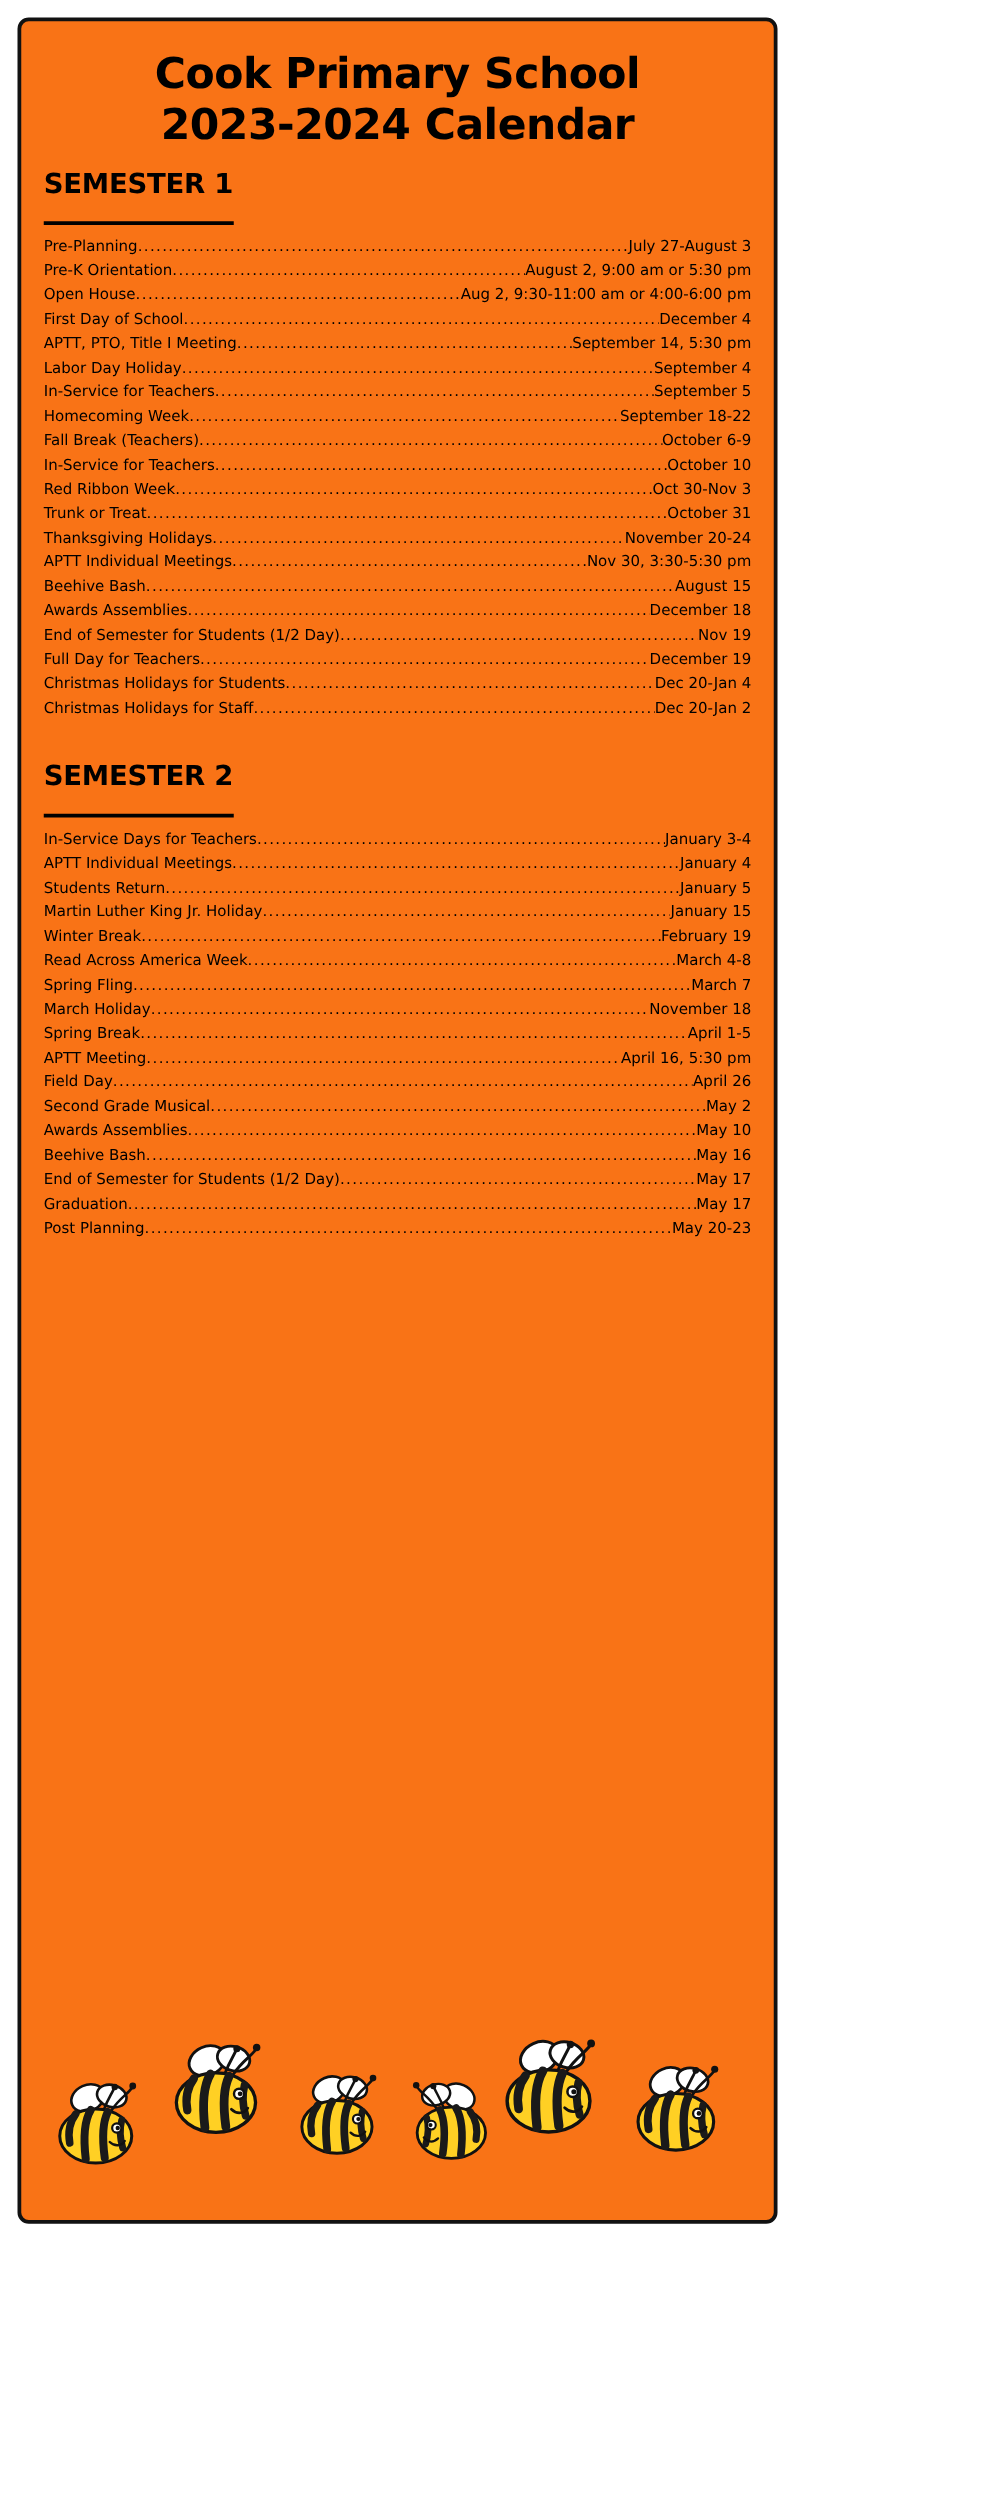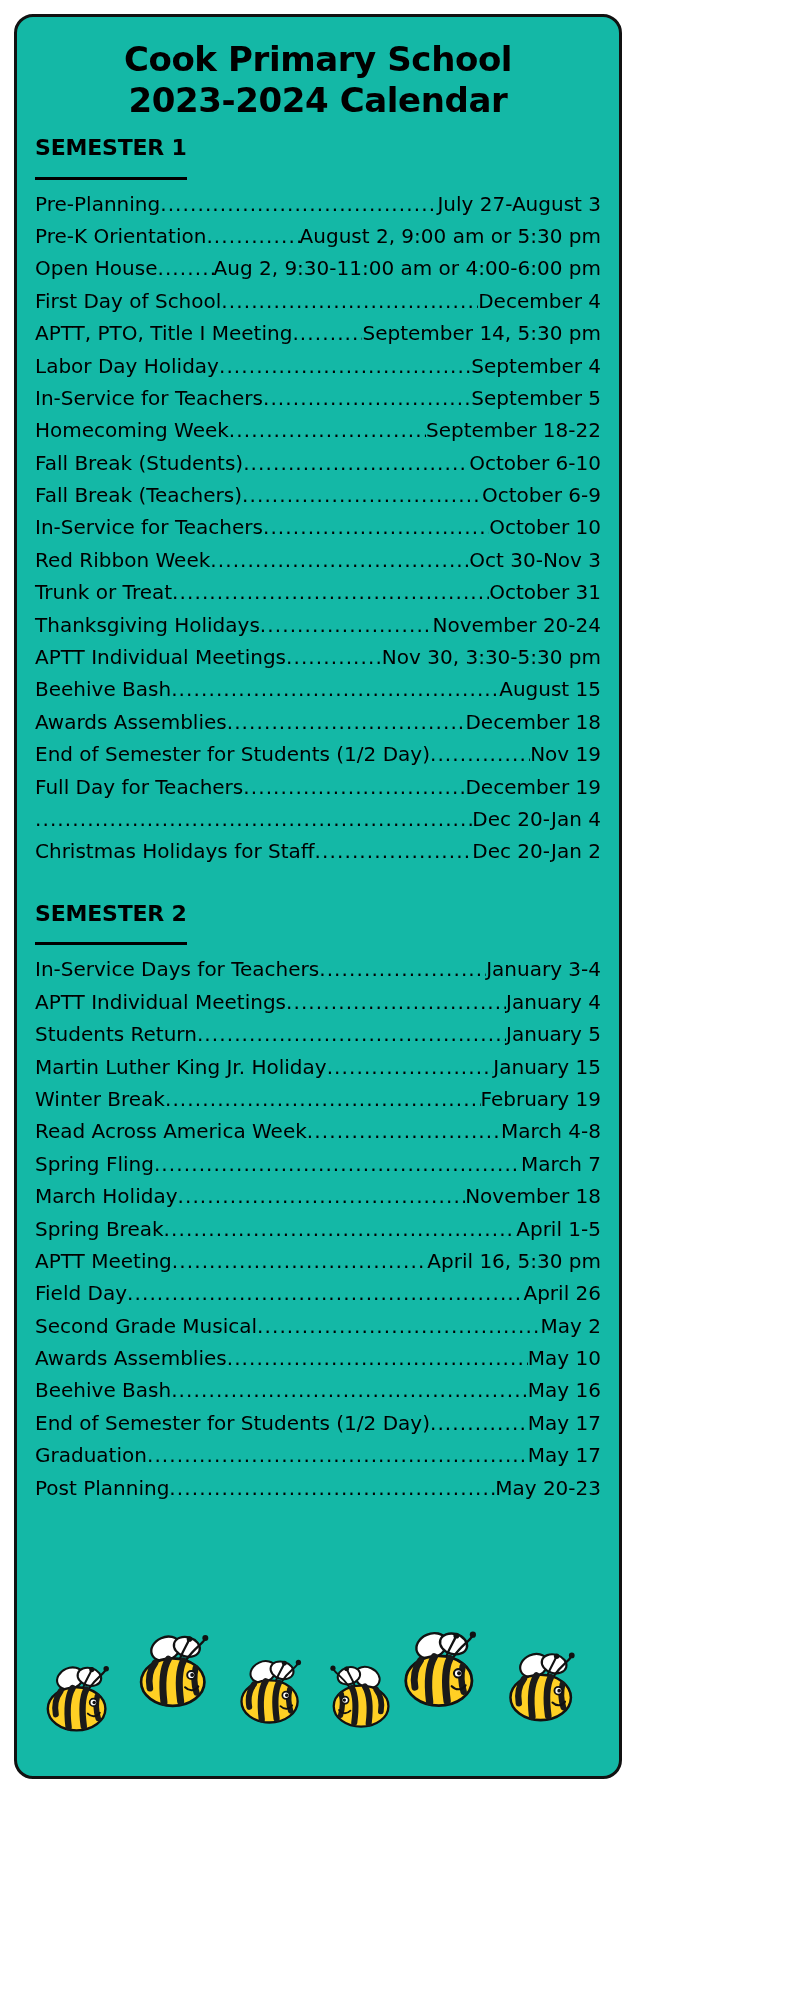--- a/index.html
+++ b/index.html
@@ -14,22 +14,22 @@
     color: #000000;
     overflow: hidden;
   }
   .page {
     position: absolute;
     left: 14px;
     top: 14px;
     width: 608px;
     height: 1765px;
     border: 3px solid #111111;
-    border-radius: 19px;
-    background: #14b8a6;
+    border-radius: 9px;
+    background: #f97316;
     box-sizing: border-box;
     overflow: hidden;
   }
   .inner {
     padding: 22px 18px 0 18px;
   }
   .title {
     text-align: center;
     font-weight: bold;
     font-size: 34px;
@@ -53,21 +53,21 @@
     padding-bottom: 16px;
     line-height: 1.12;
     margin-bottom: 5px;
   }
   .rows {
     margin-top: 3px;
   }
   .row {
     display: flex;
     align-items: baseline;
-    font-size: 20px;
+    font-size: 12px;
     line-height: 1.62;
     white-space: nowrap;
   }
   .row .label {
     flex: 0 0 auto;
   }
   .row .leader {
     flex: 1 1 auto;
     overflow: hidden;
     min-width: 6px;
@@ -146,25 +146,20 @@
             <span class="label">In-Service for Teachers</span>
             <span class="leader"></span>
             <span class="value">September 5</span>
           </div>
           <div class="row">
             <span class="label">Homecoming Week</span>
             <span class="leader"></span>
             <span class="value">September 18-22</span>
           </div>
           <div class="row">
-            <span class="label">Fall Break (Students)</span>
-            <span class="leader"></span>
-            <span class="value">October 6-10</span>
-          </div>
-          <div class="row">
             <span class="label">Fall Break (Teachers)</span>
             <span class="leader"></span>
             <span class="value">October 6-9</span>
           </div>
           <div class="row">
             <span class="label">In-Service for Teachers</span>
             <span class="leader"></span>
             <span class="value">October 10</span>
           </div>
           <div class="row">
@@ -201,20 +196,21 @@
             <span class="label">End of Semester for Students (1/2 Day)</span>
             <span class="leader"></span>
             <span class="value">Nov 19</span>
           </div>
           <div class="row">
             <span class="label">Full Day for Teachers</span>
             <span class="leader"></span>
             <span class="value">December 19</span>
           </div>
           <div class="row">
+            <span class="label">Christmas Holidays for Students</span>
             <span class="leader"></span>
             <span class="value">Dec 20-Jan 4</span>
           </div>
           <div class="row">
             <span class="label">Christmas Holidays for Staff</span>
             <span class="leader"></span>
             <span class="value">Dec 20-Jan 2</span>
           </div>
         </div>
     </div>

